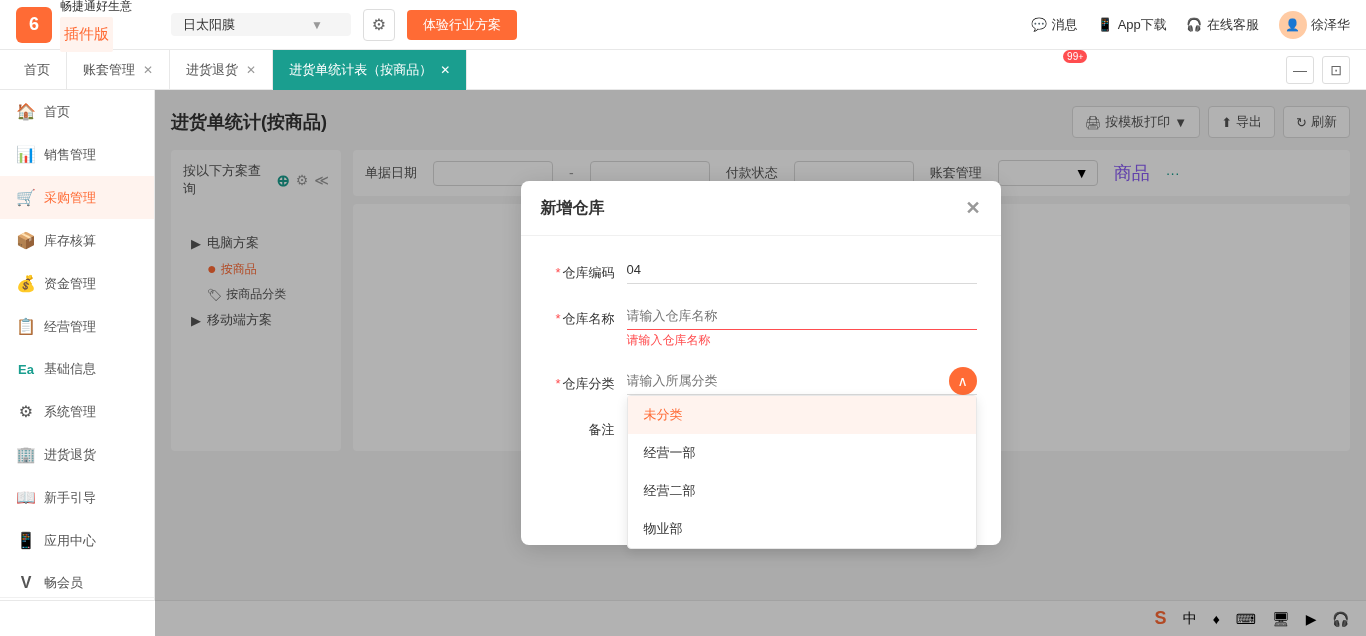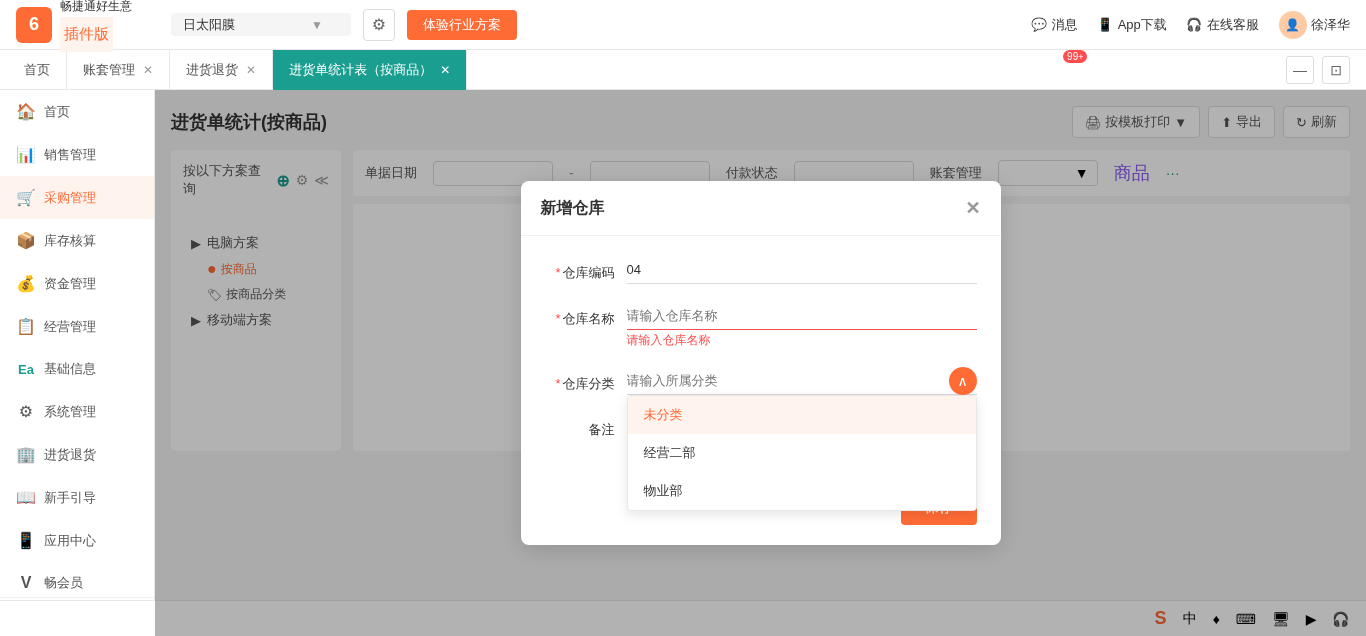--- a/index.html
+++ b/index.html
@@ -599,20 +599,21 @@
           <div class="form-row">
             <div class="form-label">
               <span class="required-star">*</span><span>仓库分类</span>
             </div>
             <div class="select-wrap">
               <input type="text" class="select-input" placeholder="请输入所属分类" style="">
               <div class="select-arrow">∧</div>
               
               <div class="dropdown-list">
                 <div class="dropdown-item selected">未分类</div>
+                <div class="dropdown-item">经营一部</div>
                 <div class="dropdown-item">经营二部</div>
                 <div class="dropdown-item">物业部</div>
               </div>
             </div>
           </div>
 
           <div class="form-row">
             <div class="form-label">备注</div>
             <input type="text" class="form-input" style="flex: 1 1 0%;">
           </div>

